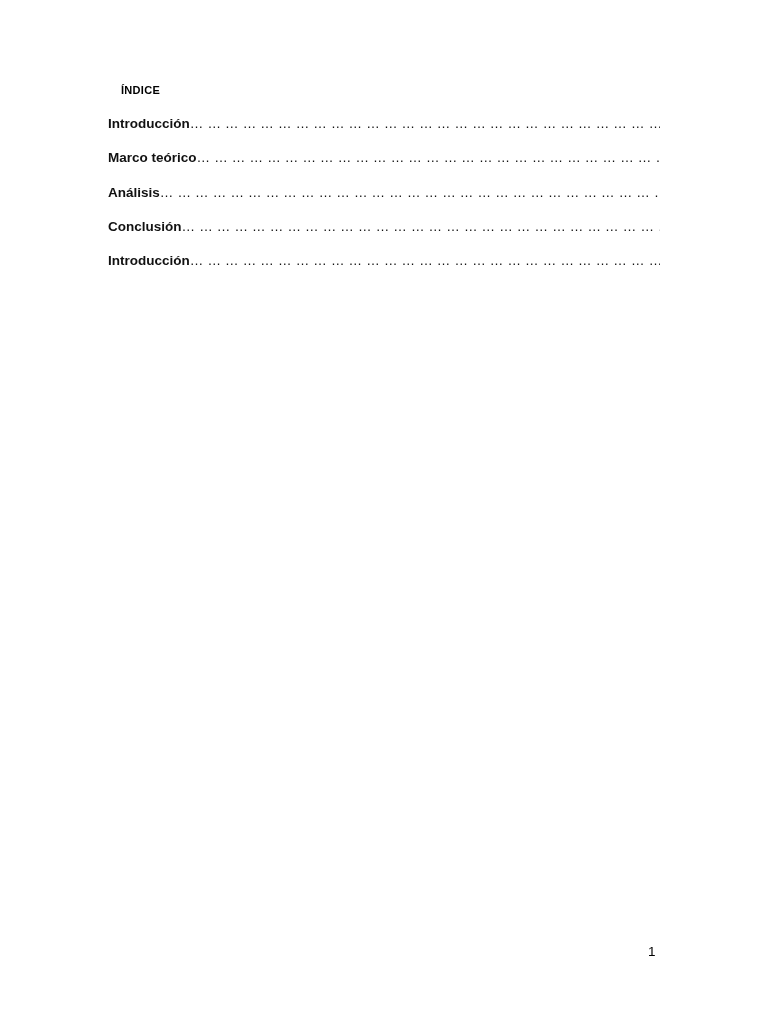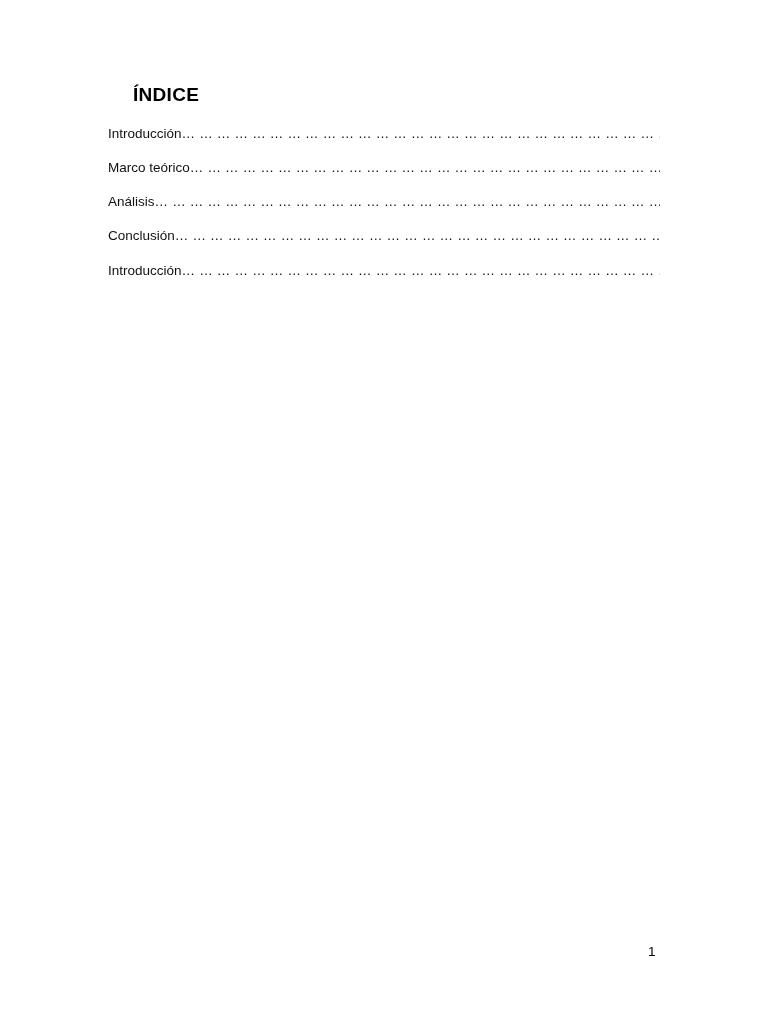--- a/index.html
+++ b/index.html
@@ -17,41 +17,42 @@
     font-family: "Liberation Sans", sans-serif;
     color: #000000;
   }
   .content {
     position: absolute;
     left: 108px;
     top: 84px;
     width: 552px;
   }
   .toc-title {
-    font-size: 19px;
+    font-size: 11px;
     font-weight: bold;
     letter-spacing: 0.3px;
-    margin: 0 0 18px 12px;
+    margin: 0 0 18px 0;
     line-height: 1.2;
     padding-left: 13px;
   }
   .toc-entry {
     font-size: 13.5px;
     line-height: 1.35;
     margin-bottom: 16px;
     white-space: nowrap;
     overflow: hidden;
     display: block;
     color: #111111;
   }
   .toc-entry:last-child {
     margin-bottom: 0;
   }
   .entry-label {
     display: inline;
+    font-weight: bold;
   }
   .entry-leader {
     display: inline;
     letter-spacing: 0.2px;
     color: #111111;
   }
   .page-number {
     position: absolute;
     left: 648px;
     top: 944px;

